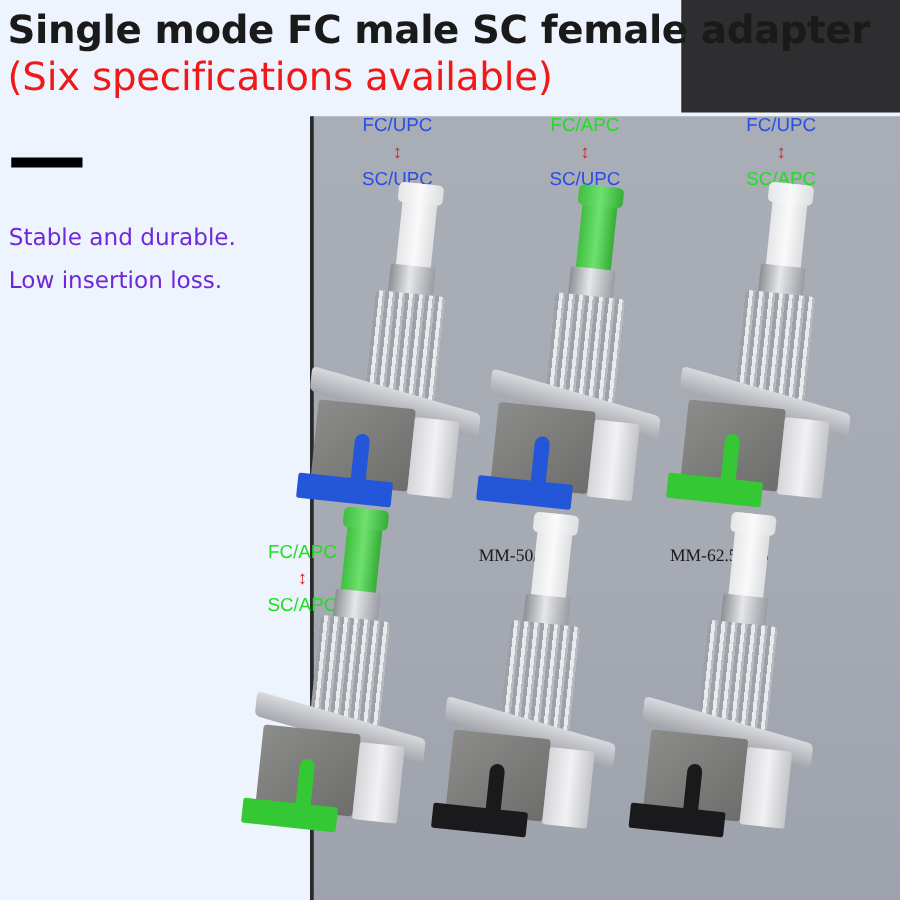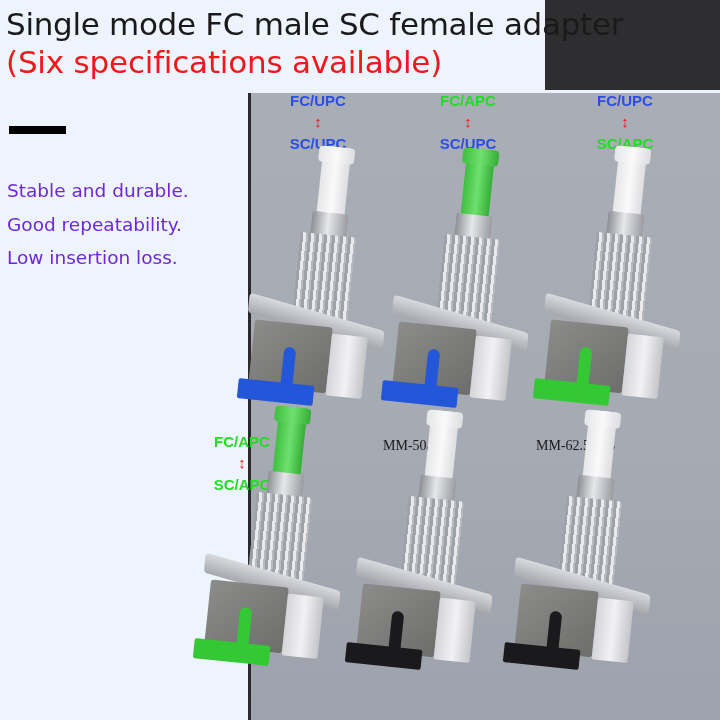--- a/index.html
+++ b/index.html
@@ -1,27 +1,27 @@
 <!DOCTYPE html>
 <html><head>
 <meta charset="utf-8">
 <style>
   html, body { margin:0; padding:0; }
   body { width:720px; height:720px; position:relative; overflow:hidden; background:#eef4fd; font-family:"DejaVu Sans", sans-serif; }
   .dark-panel { position:absolute; left:545px; top:0; width:175px; height:90px; background:#2e2e30; }
   .gray-panel { position:absolute; left:250px; top:93px; width:470px; height:627px;
     background:linear-gradient(180deg,#a9adb6 0%,#a6aab3 55%,#9ea2ac 100%); }
   .gray-panel-edge { position:absolute; left:248px; top:93px; width:3px; height:627px; background:#2a2a2c; }
-  .title { position:absolute; left:6px; top:6px; font-size:31px; color:#1a1a1a; letter-spacing:-0.3px; white-space:nowrap; font-weight:400; }
+  .title { position:absolute; left:6px; top:6px; font-size:31px; color:#1a1a1a; letter-spacing:-0.3px; white-space:nowrap; font-weight:700; }
   .subtitle { position:absolute; left:6px; top:44px; font-size:31px; color:#f01818; white-space:nowrap; letter-spacing:-0.2px; }
   .bar { position:absolute; left:9px; top:126px; width:57px; height:8px; background:#000; }
   .features { position:absolute; left:7px; top:174px; font-size:18.5px; color:#6d28d9; line-height:33.5px; }
   .features div { white-space:nowrap; }
 
-  .spec-label { position:absolute; font-family:"Liberation Sans", sans-serif; font-size:15px; text-align:center; width:80px; line-height:17px;font-weight:bold; }
+  .spec-label { position:absolute; font-family:"Liberation Sans", sans-serif; font-size:15px; text-align:center; width:80px; line-height:17px; }
   .spec-label .arrow { color:#e52020; font-size:15px; display:block; line-height:26px; }
   .blue { color:#2b4de6; } .green { color:#22dd22; }
   .mm-label { position:absolute; font-family:"Liberation Serif", serif; font-size:14px; color:#1a1a1a; white-space:nowrap; }
 
   
   .conn { position:absolute; width:160px; height:260px; transform-origin:center; }
   .conn .cap { position:absolute; left:70px; top:0; width:28px; height:70px; border-radius:3px 3px 0 0; }
   .conn .cap-lip { position:absolute; left:66px; top:0; width:36px; height:16px; border-radius:4px; }
   .cap.white, .cap-lip.white { background:linear-gradient(90deg,#e5e6e8,#fafafa 50%,#dcdde0); }
   .cap.green, .cap-lip.green { background:linear-gradient(90deg,#3fbf3f,#6fe06f 50%,#35ad35); }
@@ -47,21 +47,20 @@
 <div class="dark-panel"></div>
 <div class="gray-panel"></div>
 <div class="gray-panel-edge"></div>
 
 <div class="title">Single mode FC male SC female adapter</div>
 <div class="subtitle">(Six specifications available)</div>
 <div class="bar"></div>
 
 <div class="features">
   <div>Stable and durable.</div>
-  <div>Good repeatability.</div>
   <div>Low insertion loss.</div>
 </div>
 
 <div class="spec-label" style="left:278px;top:92px;">
   <span class="blue">FC/UPC</span>
   <span class="arrow">↕</span>
   <span class="blue">SC/UPC</span>
 </div>
 <div class="spec-label" style="left:428px;top:92px;">
   <span class="green">FC/APC</span>

